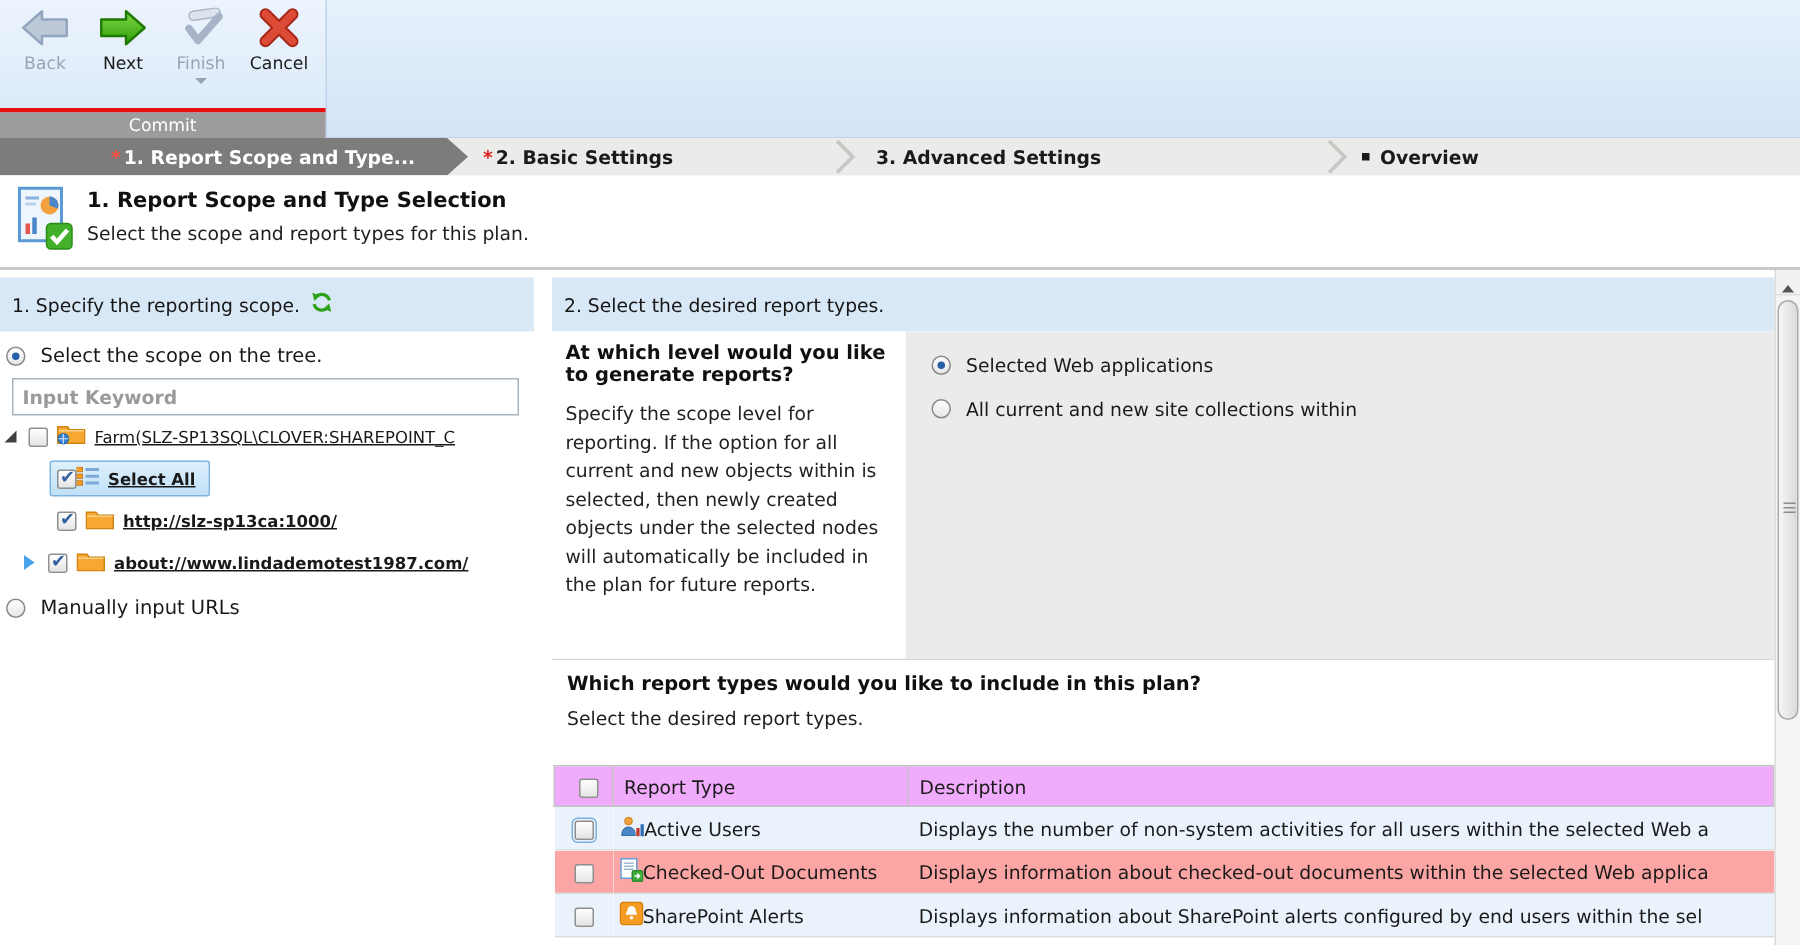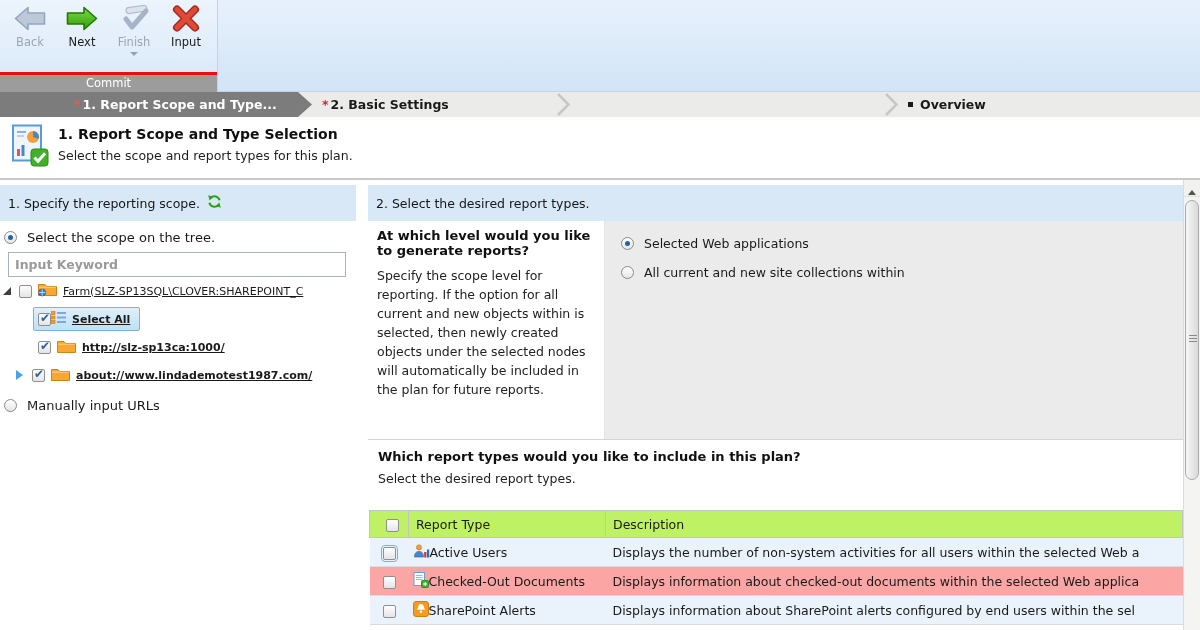--- a/index.html
+++ b/index.html
@@ -78,21 +78,21 @@
   .level-opts { flex:1; background:#ebebeb; padding:15px 0 0 16px; display:flex; flex-direction:column; gap:14px; }
   .opt { display:flex; align-items:center; gap:10px; font-size:12.5px; }
   .types-block { border-top:1px solid #d5d5d5; padding:9px 0 0 10px; background:#fff; }
   .types-q { font-size:13px; font-weight:bold; color:#101010; }
   .types-sub { font-size:12.5px; margin-top:7px; color:#1e1e1e; }
 
   
   .report-table { position:absolute; left:1px; top:330px; width:814px;
     border-collapse:collapse; table-layout:fixed; font-size:12.5px; }
   .report-table col.c1 { width:39px; } .report-table col.c2 { width:197px; }
-  .report-table th { background:#bef264; height:27px; font-weight:normal; text-align:left;
+  .report-table th { background:#f0abfc; height:27px; font-weight:normal; text-align:left;
     padding:0 0 0 7px; border:1px solid #c3c3c3; color:#1a1a1a; }
   .report-table td { height:29px; padding:0; border-bottom:1px solid #dcdcdc; overflow:hidden; }
   .report-table .cbcell { text-align:center; }
   .row-alt { background:#eaf3fb; } .row-plain { background:#fca5a5; }
   .rt-name { display:flex; align-items:center; gap:0; }
   .rt-name svg { flex:none; margin-left:4px; }
   .desc { white-space:nowrap; overflow:hidden; padding-left:7px; display:block; }
   .focus-cb { outline:1px solid #7ab0dd; outline-offset:1px; }
 
   
@@ -153,36 +153,37 @@
         <span class="tb-label">Finish</span>
         <div class="caret-down"></div>
       </div>
       <div class="tb-btn">
         <span>
           <svg width="30" height="27" viewBox="0 0 30 27">
             <path d="M6 4.5 L24 22.5 M24 4.5 L6 22.5" stroke="#a8281a" stroke-width="8" stroke-linecap="round"></path>
             <path d="M6 4.5 L24 22.5 M24 4.5 L6 22.5" stroke="#dd4a35" stroke-width="5.2" stroke-linecap="round"></path>
           </svg>
         </span>
-        <span class="tb-label">Input</span>
+        <span class="tb-label">Cancel</span>
       </div>
     </div>
     <div class="redline"></div>
     <div class="group-label">Commit</div>
   </div>
 </div>
 
 <div class="steps">
   <div class="step-active"><span class="req">*</span><span>1. Report Scope and Type...</span></div>
   <div class="step" style="left:322px;"><span class="req">*</span><span>2. Basic Settings</span></div>
   <span class="chev" style="left:556px;">
     <svg width="15" height="23">
         <path d="M2 1 L12.5 11.5 L2 22" stroke="#c7c7c5" stroke-width="2.5" fill="none"></path>
       </svg>
   </span>
+  <div class="step" style="left:584px;"><span>3. Advanced Settings</span></div>
   <span class="chev" style="left:884px;">
     <svg width="15" height="23">
         <path d="M2 1 L12.5 11.5 L2 22" stroke="#c7c7c5" stroke-width="2.5" fill="none"></path>
       </svg>
   </span>
   <div class="step" style="left:908px;"><span class="sq-bullet"></span><span>Overview</span></div>
 </div>
 
 <div class="page-header">
   <span class="ph-icon">

